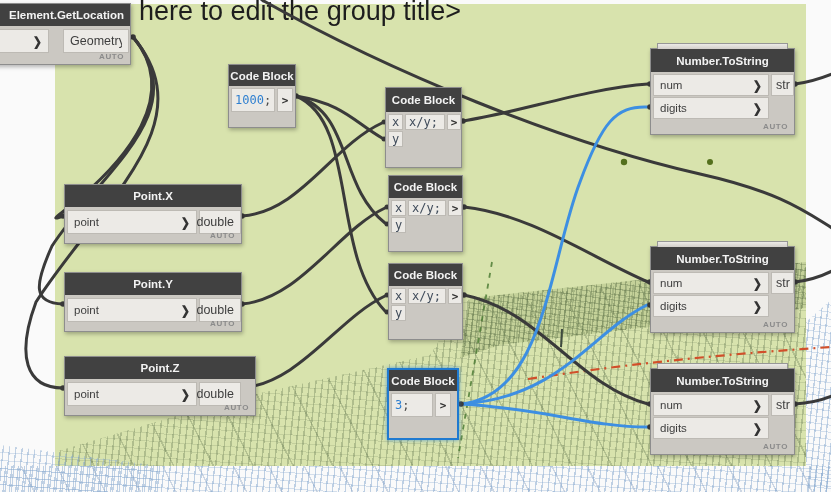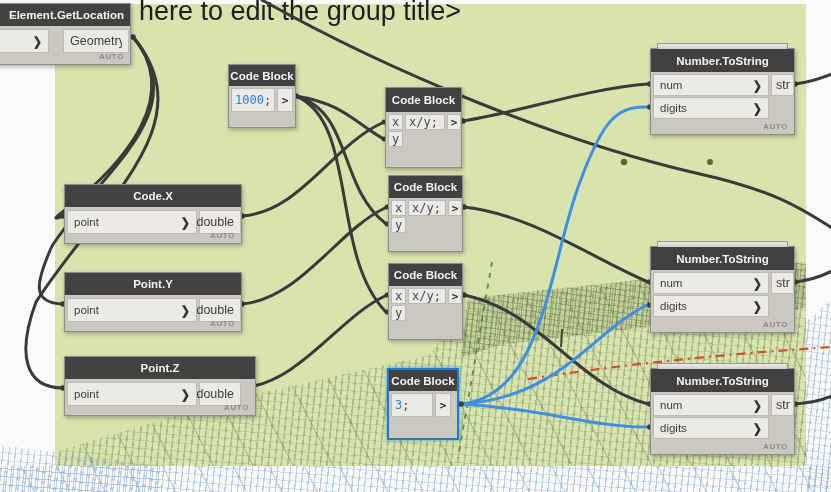--- a/index.html
+++ b/index.html
@@ -203,21 +203,21 @@
     <div class="pbox codebox" style="left:19px;top:24px;width:38px;height:16px;padding:0 3px;">
         <span class="code-expr">x/y;</span>
       </div>
     <div class="pbox outmark" style="left:59px;top:24px;width:14px;height:16px;">&gt;</div>
     <div class="pbox codebox" style="left:2px;top:41px;width:15px;height:16px;padding:0 3px;">
         <span class="code-expr">y</span>
       </div>
   </div>
 
   <div class="node" style="left:64px;top:184px;width:178px;height:60px;">
-    <div class="node-header" style="height:22px;">Code.X</div>
+    <div class="node-header" style="height:22px;">Point.X</div>
     <div class="pbox" style="left:2px;top:25px;width:130px;height:24px;">
       <span class="lbl">point</span>
       <span class="chev">❯</span>
     </div>
     <div class="pbox outbox" style="left:134px;top:25px;width:42px;height:24px;">
       <span>double</span>
     </div>
     <div class="auto">AUTO</div>
   </div>
 

